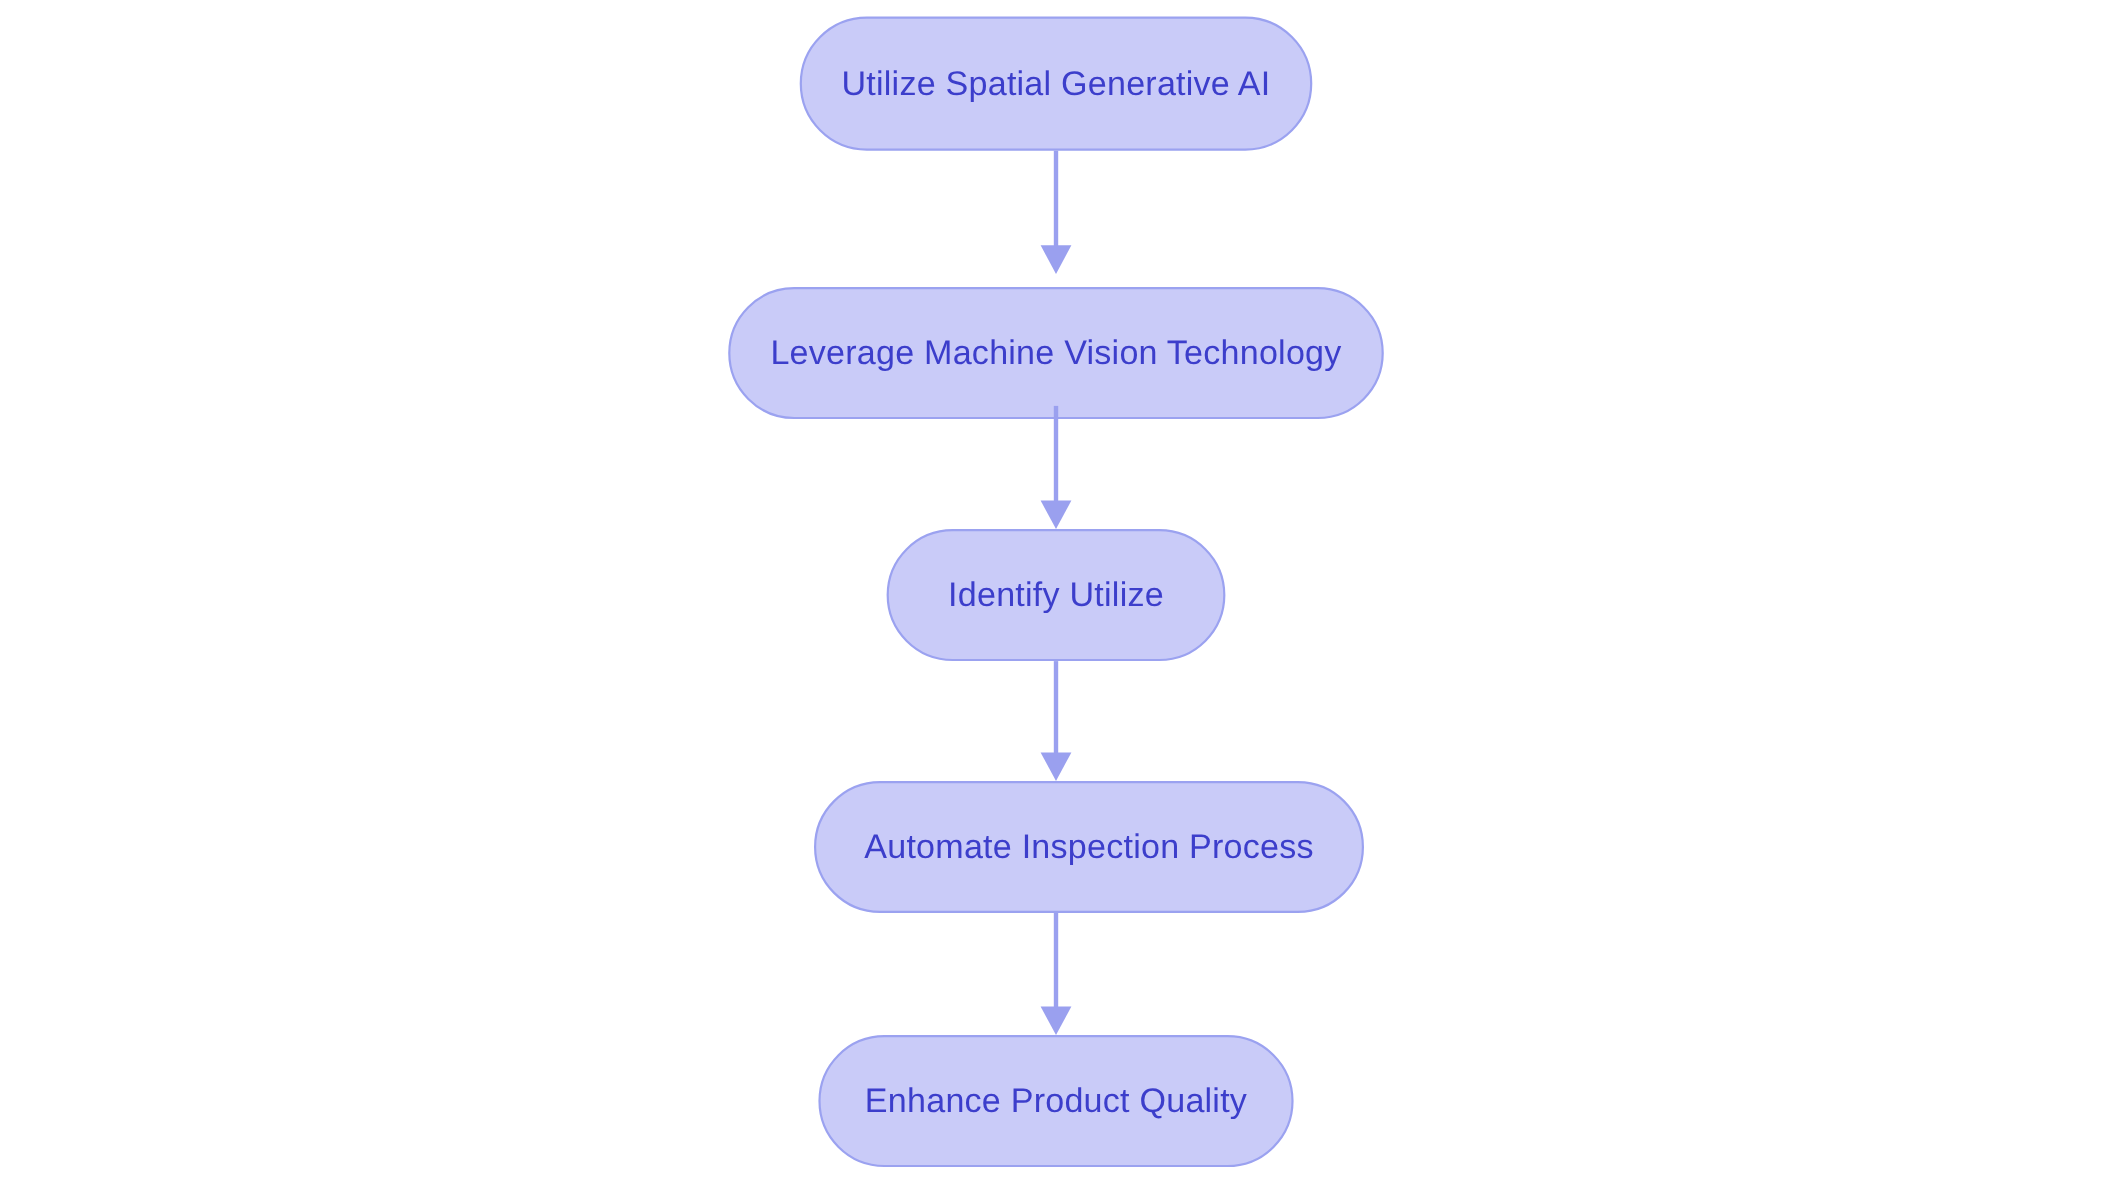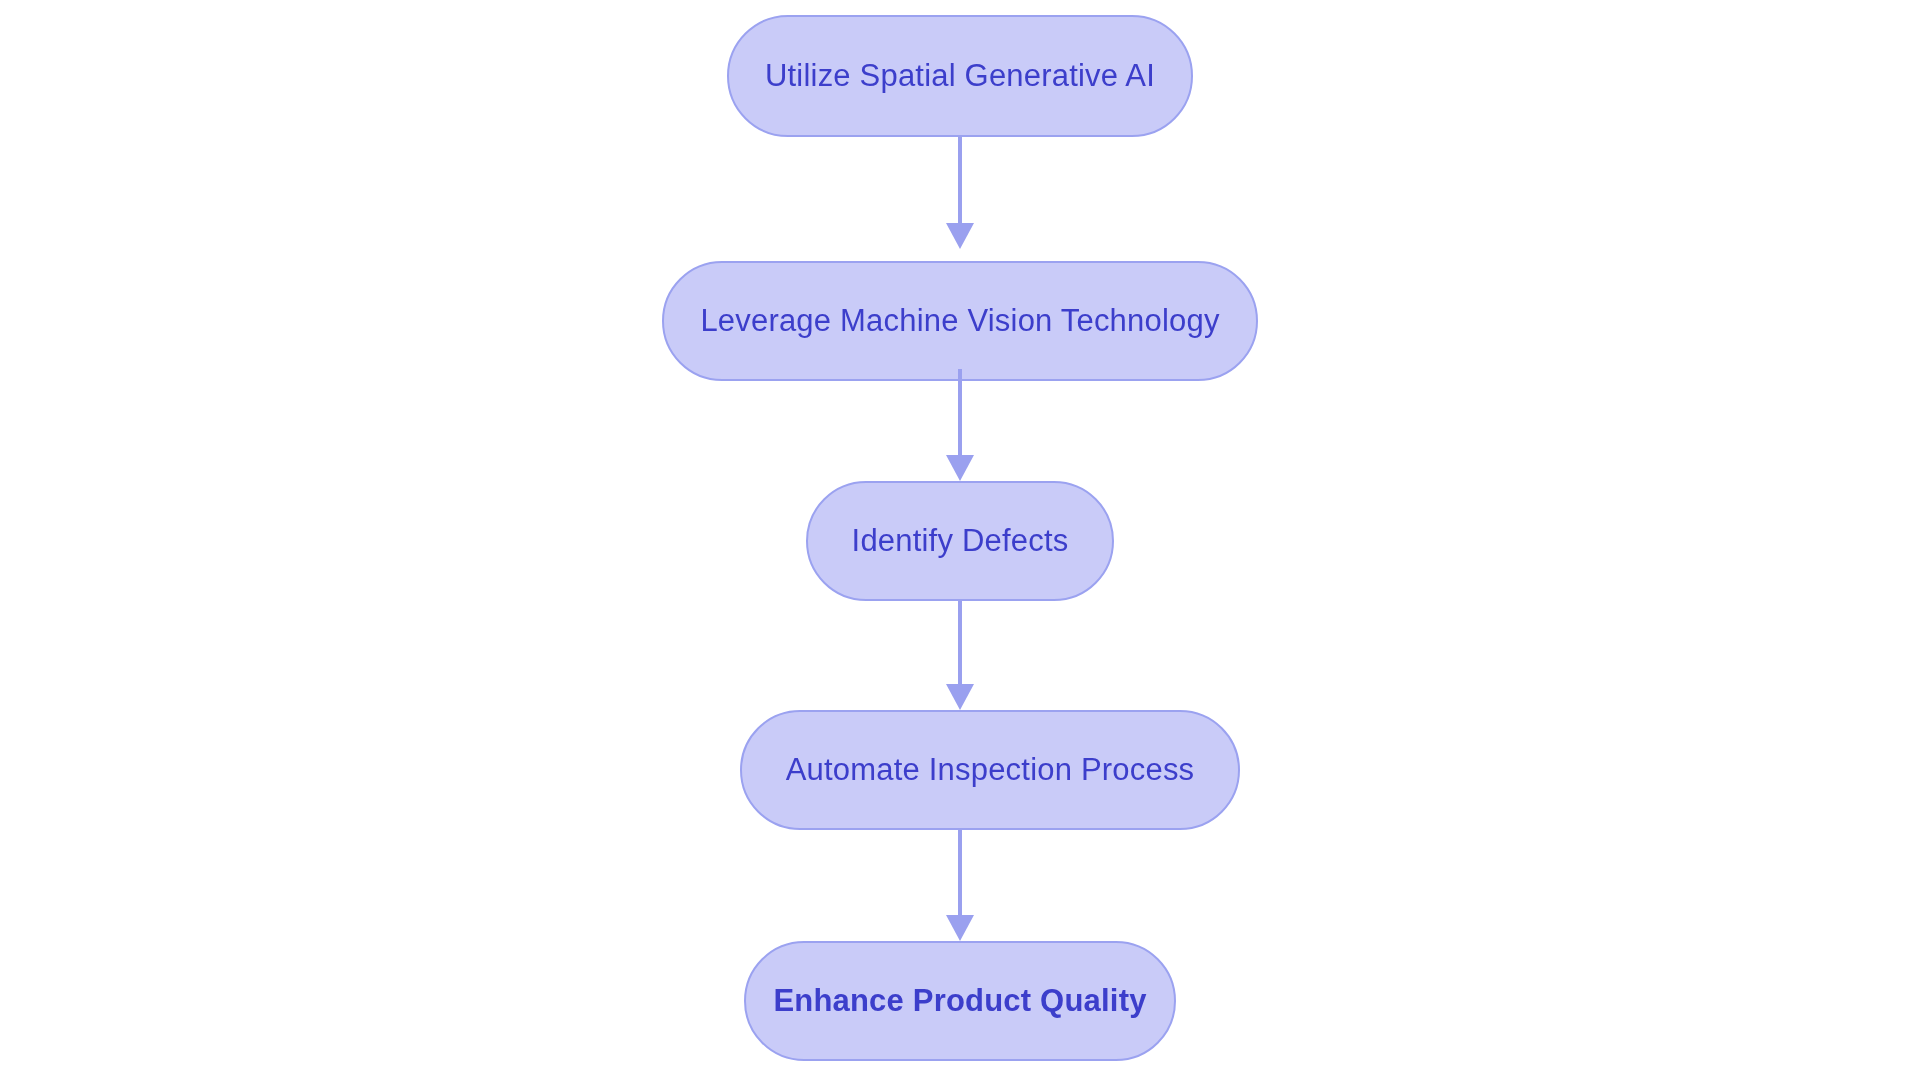--- a/index.html
+++ b/index.html
@@ -31,21 +31,21 @@
     color: var(--node-text, #3c3ecb);
     font-size: 31px;
     letter-spacing: 0.2px;
     white-space: nowrap;
     text-align: center;
   }
   .n1 { left: 727px; top: 15px;  width: 466px; height: 122px; }
   .n2 { left: 662px; top: 249px; width: 596px; height: 120px; margin-top: 12px; }
   .n3 { left: 806px; top: 481px; width: 308px; height: 120px; }
   .n4 { left: 740px; top: 710px; width: 500px; height: 120px; }
-  .n5 { left: 744px; top: 941px; width: 432px; height: 120px; font-weight: bold; }
+  .n5 { left: 744px; top: 941px; width: 432px; height: 120px; }
 
   .arrow {
     position: absolute;
     left: 946px;
     width: 28px;
   }
   .a1 { top: 137px; height: 112px; }
   .a2 { top: 369px; height: 112px; }
   .a3 { top: 601px; height: 109px; }
   .a4 { top: 830px; height: 111px; }
@@ -85,21 +85,21 @@
   <div class="node n2">
     <span>Leverage Machine Vision Technology</span>
   </div>
 
   <div class="arrow a2">
     <div class="arrow-line"></div>
     <div class="arrow-head"></div>
   </div>
 
   <div class="node n3">
-    <span>Identify Defects</span>
+    <span>Identify Utilize</span>
   </div>
 
   <div class="arrow a3">
     <div class="arrow-line"></div>
     <div class="arrow-head"></div>
   </div>
 
   <div class="node n4">
     <span>Automate Inspection Process</span>
   </div>

